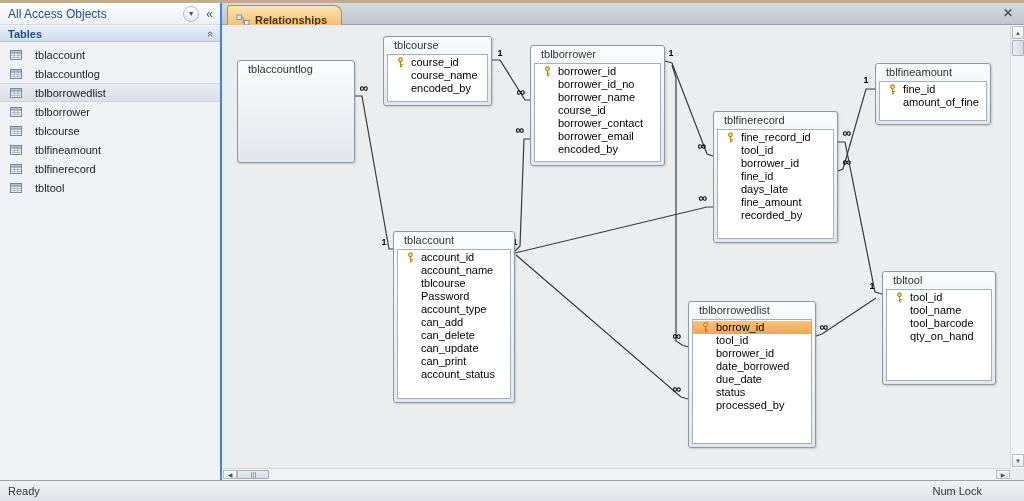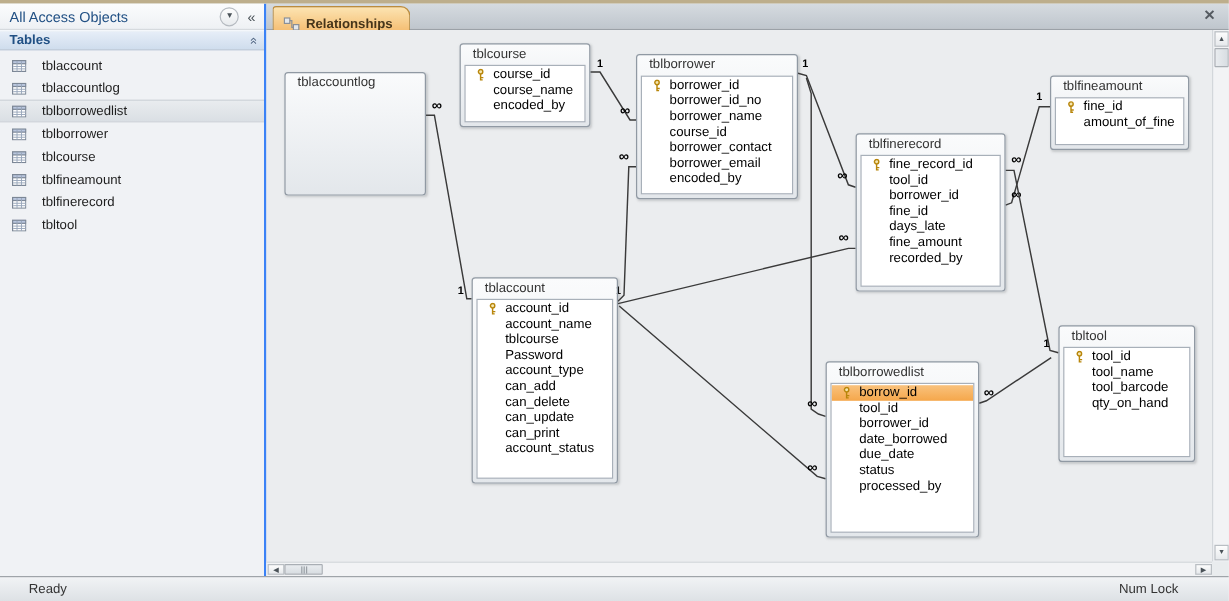--- a/index.html
+++ b/index.html
@@ -47,21 +47,21 @@
   .sbtn { background:linear-gradient(#fdfdfd,#e6e9ec); border:1px solid #b9bec3; color:#4a5258; font-size:6px; display:flex; align-items:center; justify-content:center; }
   .vscroll .sbtn { width:12px; height:13px; margin:1px; }
   .hscroll .sbtn { width:14px; margin:1px 0 1px 1px; }
   .vthumb { width:12px; height:16px; margin:0 1px; background:linear-gradient(90deg,#e9ecef,#d8dde2); border:1px solid #a9aeb4; border-radius:1px; }
   .hthumb { width:32px; margin:1px 0; background:linear-gradient(#e9ecef,#d8dde2); border:1px solid #a9aeb4; border-radius:1px; display:flex; align-items:center; justify-content:center; gap:1px; }
   .hthumb i { display:block; width:1px; height:6px; background:#9aa0a6; }
   .htrack { flex:1; }
 
   
   .statusbar { position:absolute; left:0; right:0; bottom:0; height:21px; background:linear-gradient(#f1f3f5,#dde1e5); border-top:1px solid #9fa4a9; display:flex; align-items:center; font-size:11px; color:#333; }
-  .status-left { padding-left:24px; flex:1; }
+  .status-left { padding-left:8px; flex:1; }
   .status-right { padding-right:42px; }
 </style>
 </head>
 <body>
 
 <div class="app">
 
   <div class="sidebar">
     <div class="sb-header">
       <span class="sb-title">All Access Objects</span>

